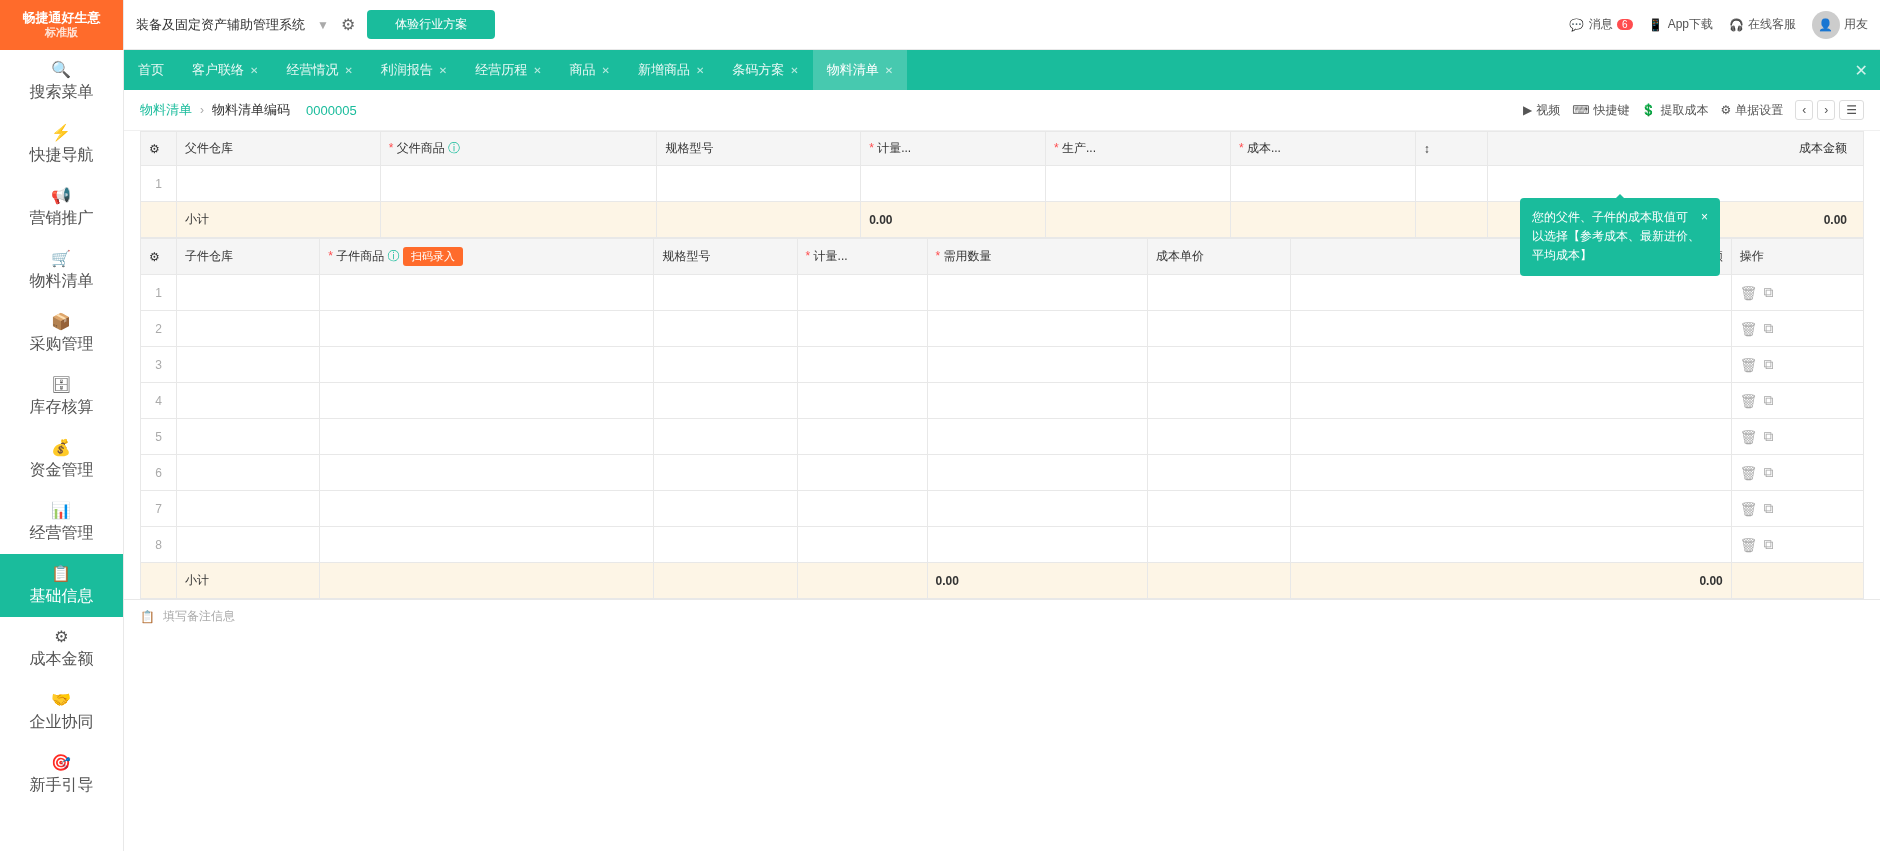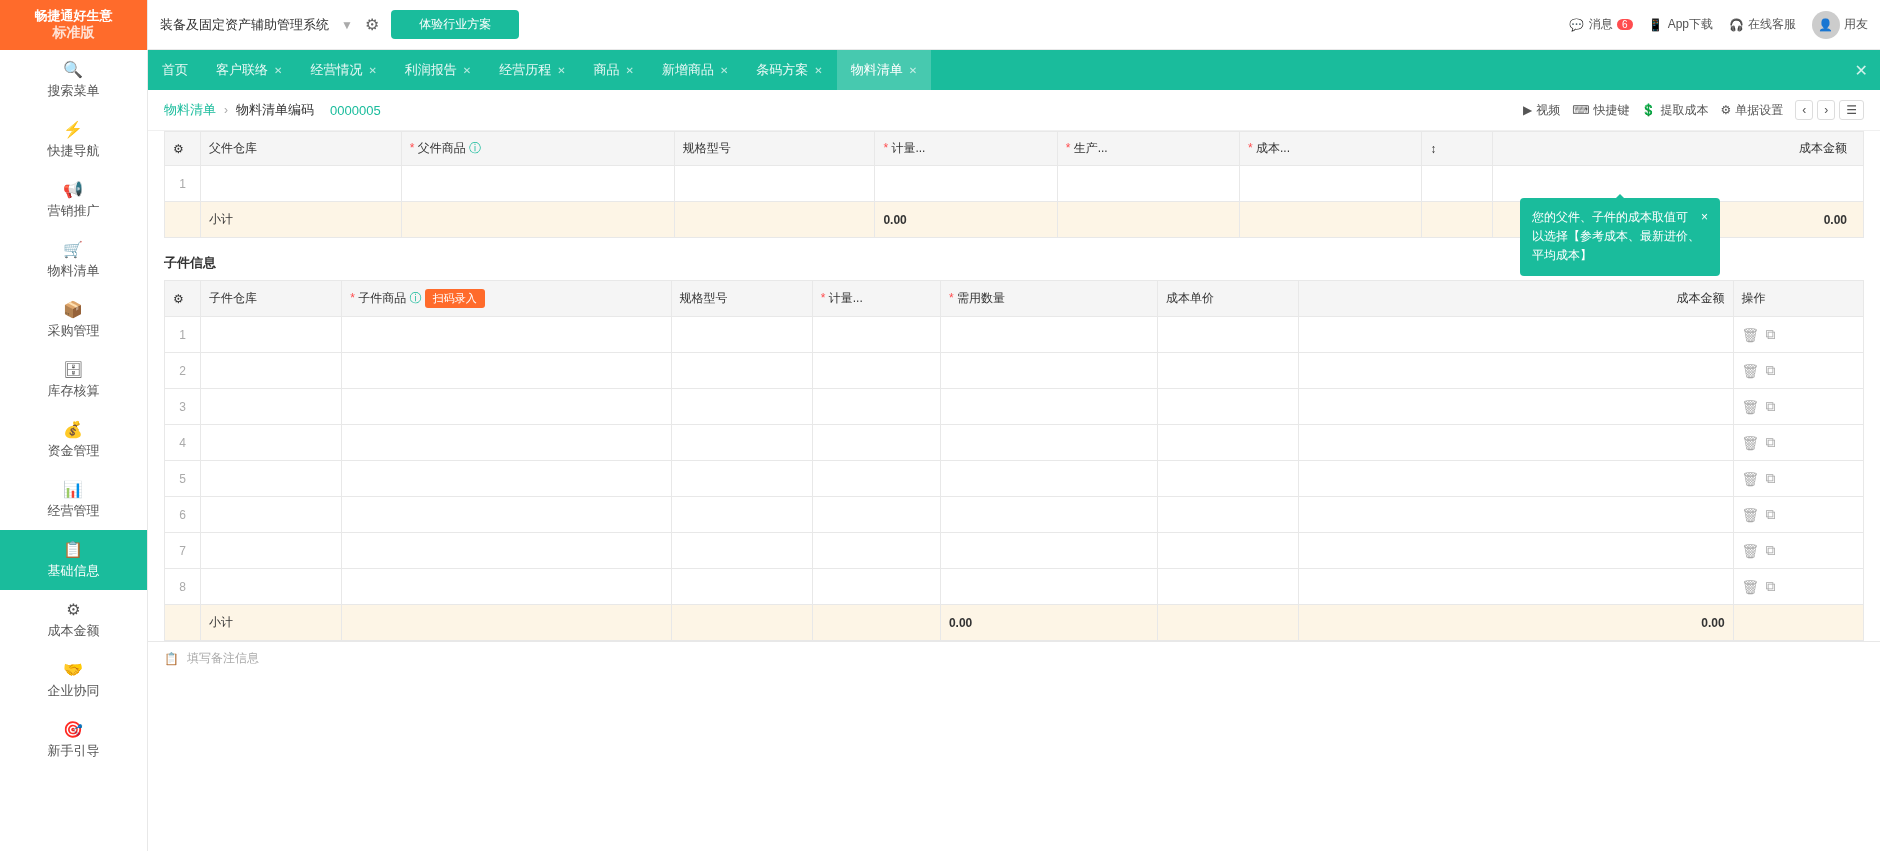--- a/index.html
+++ b/index.html
@@ -1,53 +1,53 @@
 <!DOCTYPE html>
 <html><head>
   <meta charset="utf-8">
   <style>
     * { box-sizing: border-box; margin: 0; padding: 0; }
     body { font-family: 'Microsoft YaHei', Arial, sans-serif; font-size: 12px; background: #f0f2f5; display: flex; height: 851px; overflow: hidden; }
 
     
     .sidebar {
-      width: 148px;
+      width: 124px;
       background: #fff;
       display: flex;
       flex-direction: column;
       border-right: 1px solid #e8e8e8;
       flex-shrink: 0;
     }
     .sidebar-logo {
       background: #ff6b2b;
       height: 50px;
       display: flex;
       align-items: center;
       justify-content: center;
       color: white;
       font-size: 14px;
       font-weight: bold;
       flex-direction: column;
       padding: 4px;
     }
     .sidebar-logo .logo-text { font-size: 13px; line-height: 1.2; }
-    .sidebar-logo .logo-sub { font-size: 14px; color: rgba(255,255,255,0.8); }
+    .sidebar-logo .logo-sub { font-size: 11px; color: rgba(255,255,255,0.8); }
     .sidebar-item {
       display: flex;
       flex-direction: column;
       align-items: center;
       padding: 10px 4px;
       cursor: pointer;
       color: #555;
       border-bottom: none;
       transition: background 0.2s;
     }
     .sidebar-item.active { background: #1abc9c; color: white; }
     .sidebar-item .icon { font-size: 16px; margin-bottom: 3px; }
-    .sidebar-item .label { font-size: 13px; text-align: center; }
+    .sidebar-item .label { font-size: 16px; text-align: center; }
 
     
     .main {
       flex: 1;
       display: flex;
       flex-direction: column;
       overflow: hidden;
     }
 
     
@@ -441,21 +441,20 @@
             <td style="font-weight:bold">0.00</td>
             <td></td>
             <td></td>
             <td></td>
             <td style="text-align:right; font-weight:bold; padding-right:16px">0.00</td>
           </tr>
         </tbody>
       </table>
     </div>
 
-    <div class="section-title" style="margin-top:8px">子件信息</div>
     <div class="table-wrapper">
       <table class="data-table">
         <thead>
           <tr>
             <th class="gear-col">⚙</th>
             <th>子件仓库</th>
             <th>
               <span class="required-star">*</span>
               子件商品
               <span style="color:#1abc9c">ⓘ</span>

